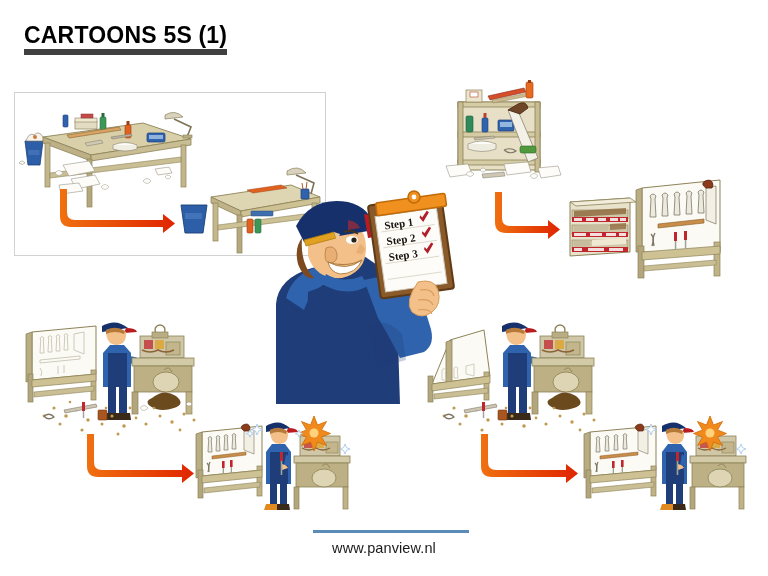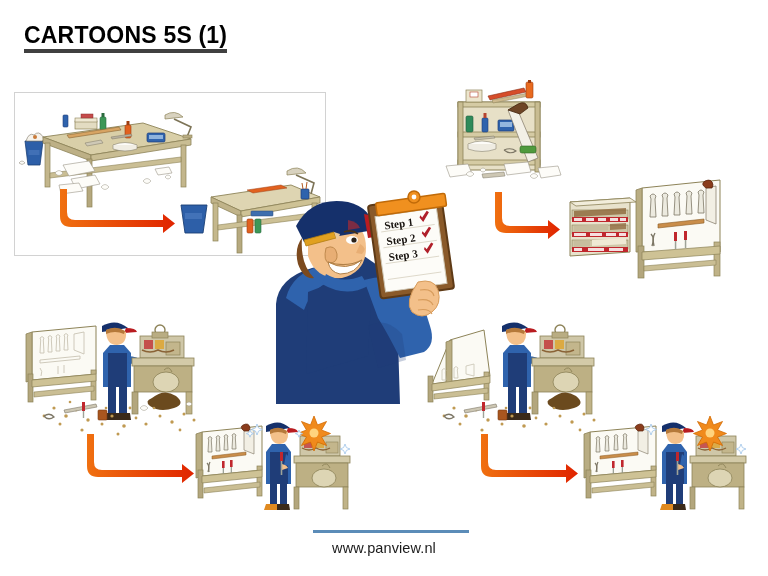--- a/index.html
+++ b/index.html
@@ -25,21 +25,21 @@
 
   
   .slide-title {
     position: absolute;
     left: 24px;
     top: 22px;
     font-size: 23px;
     font-weight: bold;
     color: #000000;
     letter-spacing: 0.2px;
-    border-bottom: 4px solid #404040;
+    border-bottom: 6px solid #404040;
     padding-bottom: 1px;
     line-height: 1.15;
     white-space: nowrap;
   }
 
   
   .footer-rule {
     position: absolute;
     left: 313px;
     top: 530px;

